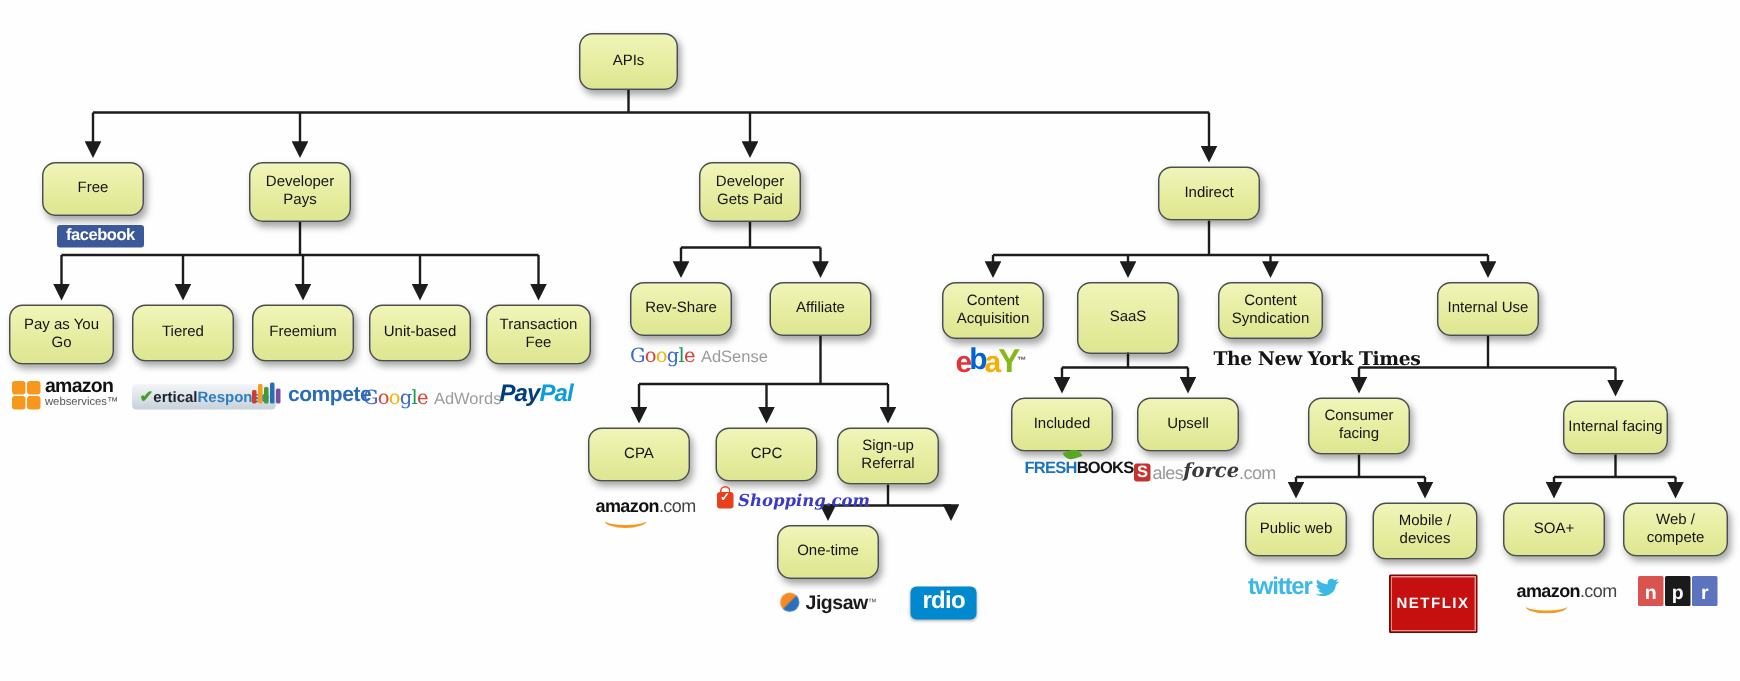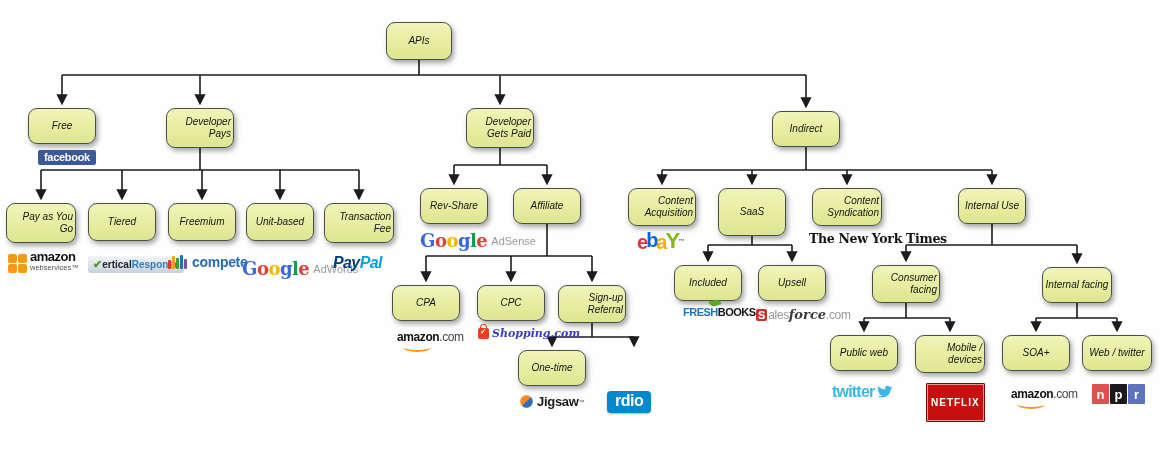--- a/index.html
+++ b/index.html
@@ -1,24 +1,24 @@
 <!DOCTYPE html>
 <html><head>
 <meta charset="utf-8">
 <style>
   html,body{margin:0;padding:0;background:#ffffff;}
   .canvas{position:relative;width:1160px;height:454px;background:#fefefe;overflow:hidden;
           font-family:"Liberation Sans",sans-serif;}
   .wires{position:absolute;left:0;top:0;width:1160px;height:454px;}
 
   .node{position:absolute;box-sizing:border-box;display:flex;align-items:center;justify-content:center;
-        text-align:right;background:linear-gradient(180deg,#f0f5b8 0%,#e6eda0 55%,#dde691 100%);
+        text-align:center;background:linear-gradient(180deg,#f0f5b8 0%,#e6eda0 55%,#dde691 100%);
         border:1.5px solid #4d4d4d;border-radius:9px;
         box-shadow:2px 3px 5px rgba(0,0,0,0.35);
-        font-size:10px;line-height:1.2;color:#141414;padding:2px;font-style:italic;}
+        font-size:10px;line-height:1.2;color:#141414;padding:2px;}
 
   .logo{position:absolute;white-space:nowrap;display:flex;align-items:center;}
 
   .fb-badge{background:#3b5998;color:#fff;font-weight:bold;font-size:11px;padding:1px 6px 2px;border-radius:2px;letter-spacing:-0.3px;}
 
   .aws{align-items:flex-start;}
   .aws-cubes{display:inline-grid;grid-template-columns:9px 9px;grid-gap:1px;margin:4px 3px 0 0;}
   .aws-cubes i{width:9px;height:9px;background:#f7981d;border-radius:2px;display:block;}
   .aws-col{display:flex;flex-direction:column;line-height:1;}
   .aws-name{font-weight:bold;font-size:13px;color:#111;letter-spacing:-0.5px;}
@@ -31,21 +31,21 @@
 
   .bars{display:inline-flex;align-items:flex-end;height:14px;margin-right:4px;}
   .bars i{display:block;width:3px;margin-right:1px;border-radius:1px;}
   .bar1{height:9px;background:#d23c30;}
   .bar2{height:13px;background:#f0a01e;}
   .bar3{height:11px;background:#3f9c35;}
   .bar4{height:14px;background:#2a6cb5;}
   .bar5{height:10px;background:#7c4fa0;}
   .compete-text{color:#2a6cb5;font-weight:bold;font-size:14px;letter-spacing:-0.3px;}
 
-  .google{font-family:"DejaVu Serif",serif;font-weight:bold;font-size:18px;letter-spacing:-0.5px;}
+  .google{font-family:"DejaVu Serif",serif;font-weight:normal;font-size:13px;letter-spacing:-0.5px;}
   .google i{font-style:normal;}
   .g-blue{color:#3a68d8;} .g-red{color:#d94437;} .g-yellow{color:#f4b400;} .g-green{color:#109d58;}
   .gprod{color:#9b9b9b;font-size:11px;margin-left:4px;}
 
   .pp{font-weight:bold;font-style:italic;font-size:16px;letter-spacing:-0.6px;}
   .pp1{color:#003d7e;} .pp2{color:#0d9ddb;}
 
   .amzn{position:absolute;}
   .amzn-name{font-weight:bold;font-size:12px;color:#111;letter-spacing:-0.4px;}
   .amzn-tld{font-size:12px;color:#444;letter-spacing:-0.4px;}
@@ -232,21 +232,21 @@
   <div class="node" style="left:830px;top:335px;width:68px;height:36px">
       <span>Public web</span>
     </div>
   <div class="node" style="left:915px;top:335px;width:70px;height:38px">
       <span>Mobile / devices</span>
     </div>
   <div class="node" style="left:1002px;top:335px;width:68px;height:36px">
       <span>SOA+</span>
     </div>
   <div class="node" style="left:1082px;top:335px;width:70px;height:36px">
-      <span>Web / twitter</span>
+      <span>Web / compete</span>
     </div>
 
   <div class="logo" style="left:38px;top:150px">
     <span class="fb-badge">facebook</span>
   </div>
 
   <div class="logo aws" style="left:8px;top:250px">
     <span class="aws-cubes">
         <i></i>
         <i></i>

